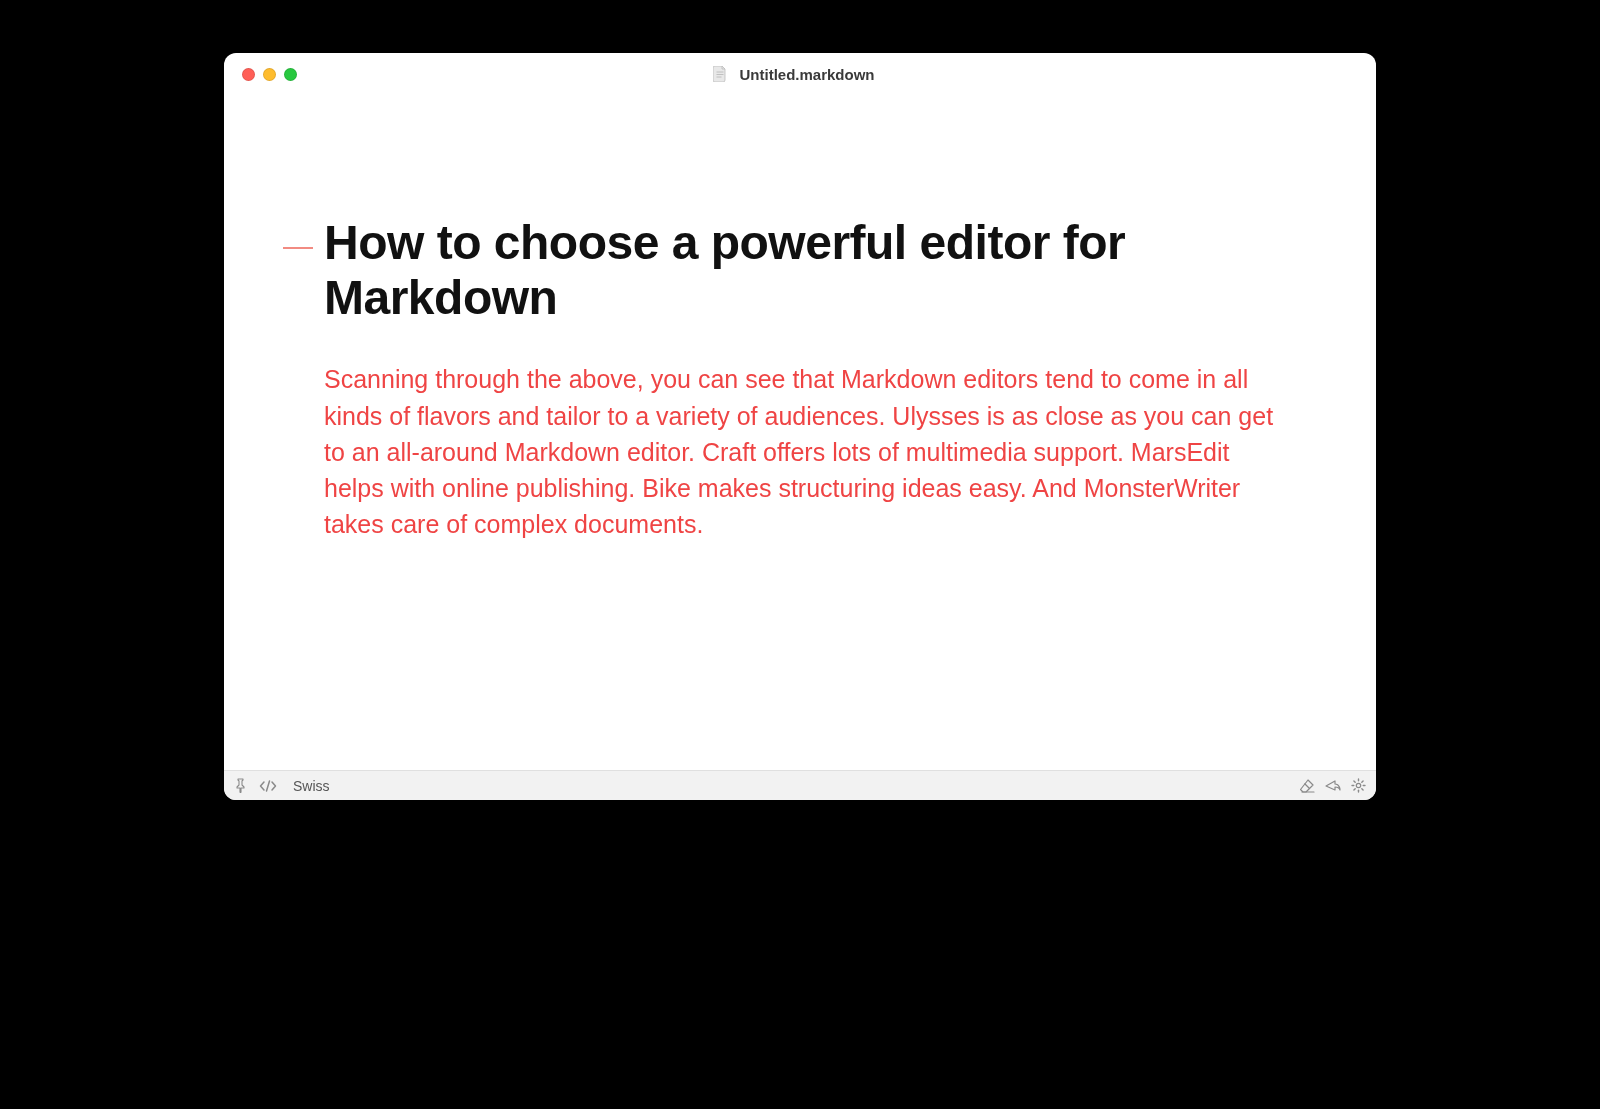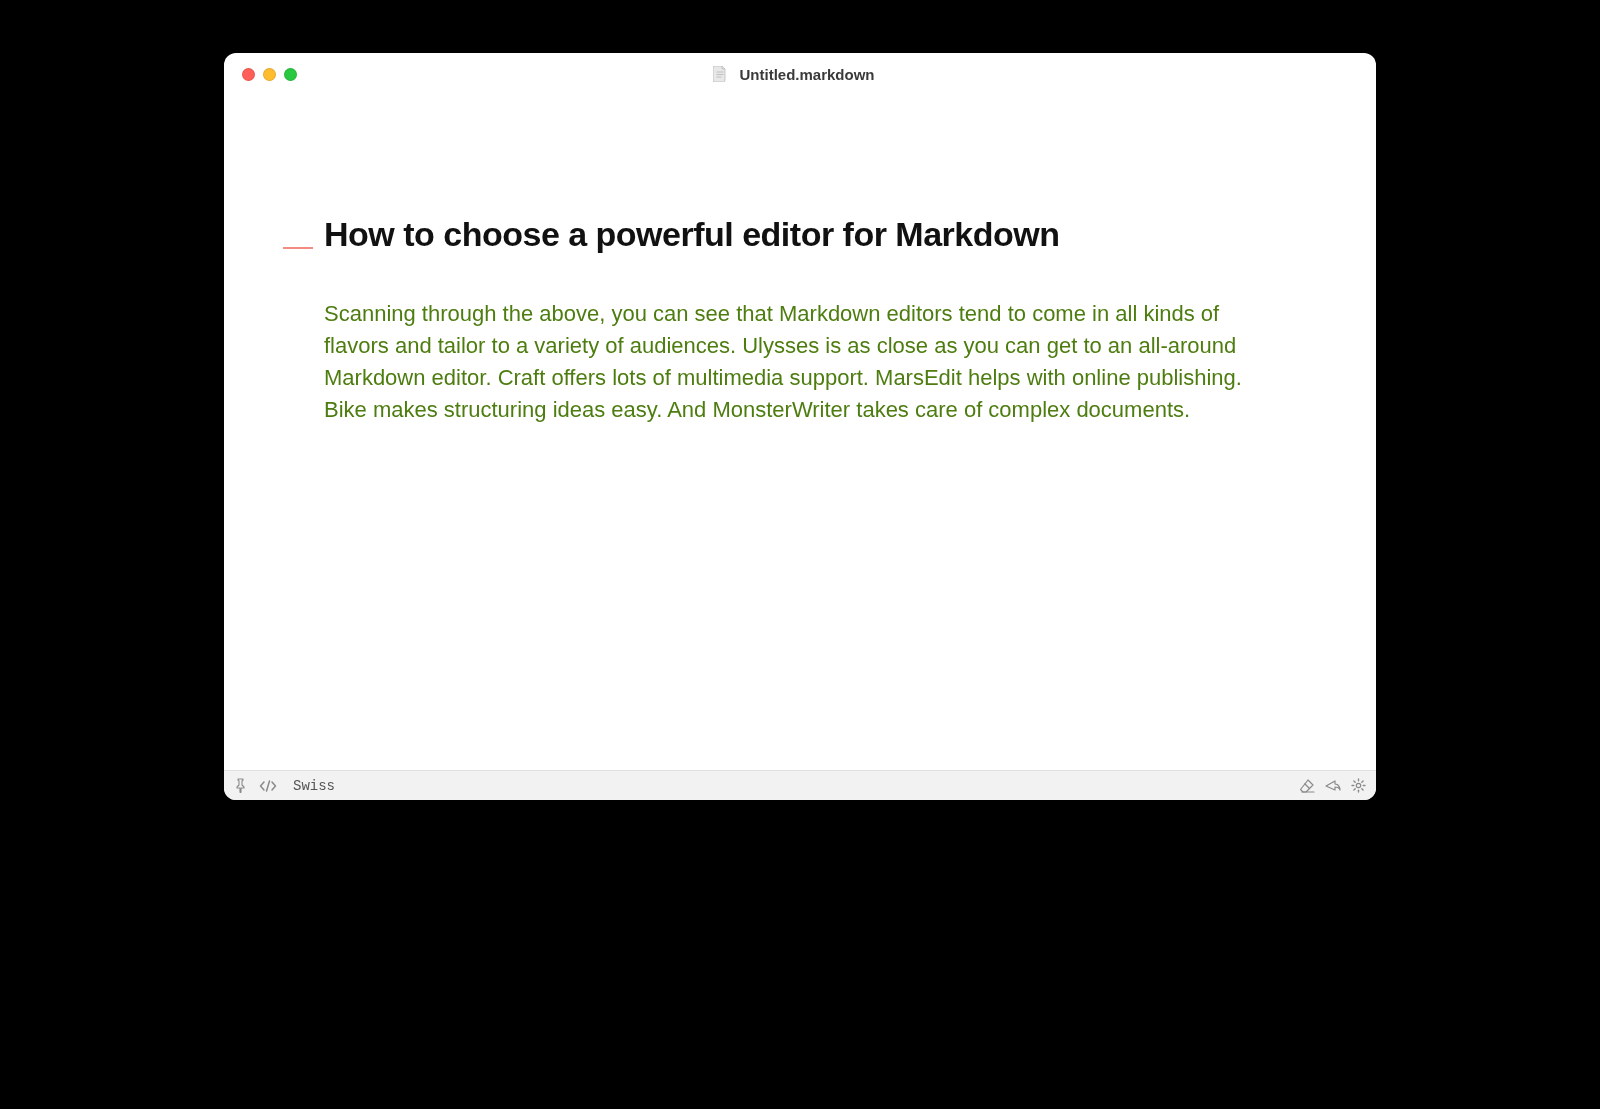--- a/index.html
+++ b/index.html
@@ -85,49 +85,48 @@
       width: 52px;
       flex-shrink: 0;
       color: #f28b82;
       font-size: 30px;
       line-height: 1.1;
       padding-top: 14px;
       text-align: center;
       font-weight: 300;
     }
     .heading-text {
-      font-size: 34px;
+      font-size: 48px;
       font-weight: 800;
       line-height: 1.15;
       color: #111;
       letter-spacing: -0.5px;
     }
     .para-row {
       display: flex;
     }
     .para-gutter {
       width: 52px;
       flex-shrink: 0;
     }
     .para-text {
-      font-size: 22px;
+      font-size: 25px;
       line-height: 1.45;
-      color: #4d7c0f;
+      color: #ef4444;
       max-width: 960px;
     }
     .statusbar {
       height: 30px;
       background: #f2f2f2;
       border-top: 1px solid #e0e0e0;
       display: flex;
       align-items: center;
       padding: 0 10px;
       flex-shrink: 0;
       position: relative;
-      font-family: Liberation Mono, monospace;
     }
     .status-left {
       display: flex;
       align-items: center;
       gap: 12px;
     }
     .status-icon {
       color: #7a7a7a;
       display: flex;
       align-items: center;

